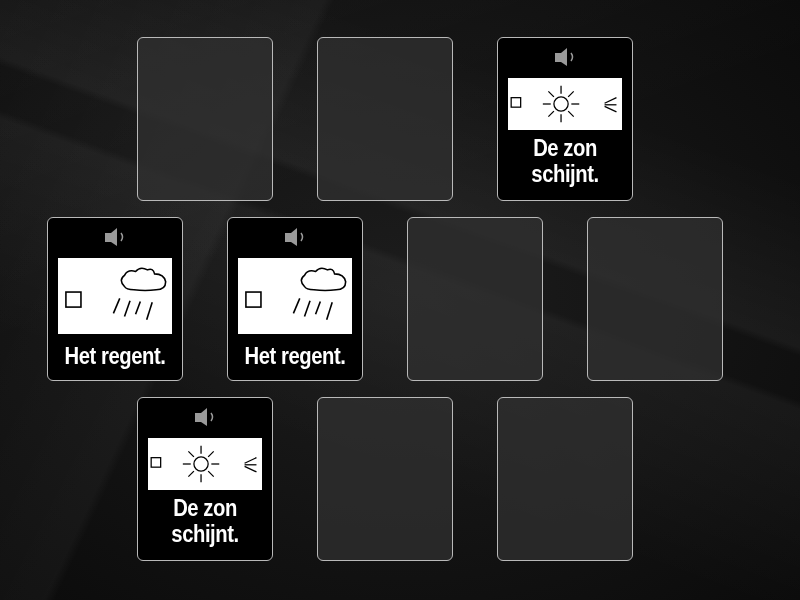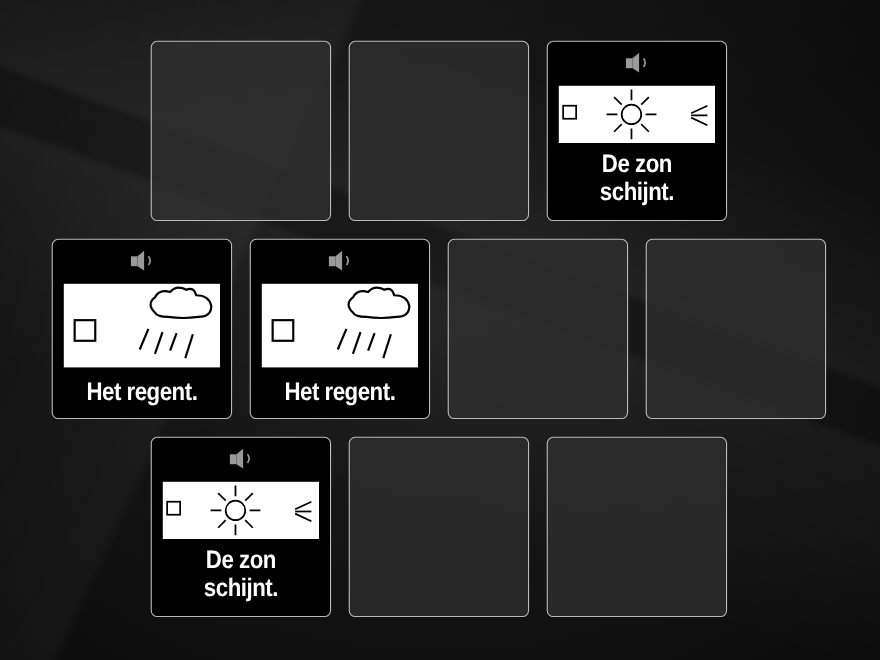--- a/index.html
+++ b/index.html
@@ -11,21 +11,21 @@
     .bg {
       position: absolute; inset: 0;
       background:
         linear-gradient(115deg, rgba(255,255,255,0.00) 0%, rgba(255,255,255,0.035) 30%, rgba(0,0,0,0) 31%),
         linear-gradient(200deg, rgba(0,0,0,0) 45%, rgba(255,255,255,0.04) 46%, rgba(0,0,0,0) 70%),
         linear-gradient(160deg, rgba(255,255,255,0.03) 0%, rgba(0,0,0,0) 40%),
         linear-gradient(20deg, rgba(0,0,0,0) 60%, rgba(255,255,255,0.045) 61%, rgba(0,0,0,0) 80%),
         radial-gradient(ellipse at 50% 50%, #1d1d1d 0%, #121212 60%, #0b0b0b 100%);
     }
     .card {
-      position: absolute; width: 164px; height: 164px;
+      position: absolute; width: 136px; height: 164px;
       box-sizing: border-box;
       border: 1.5px solid #b9b9b9; border-radius: 6px; text-decoration: underline;
     }
     .card.empty { background: rgba(48,48,48,0.75); cursor: pointer; }
     .card.filled { background: #000; cursor: pointer; }
     .speaker {
       position: absolute; top: 8px; left: 50%; transform: translateX(-50%);
       width: 26px; height: 22px;
     }
     .pic {

